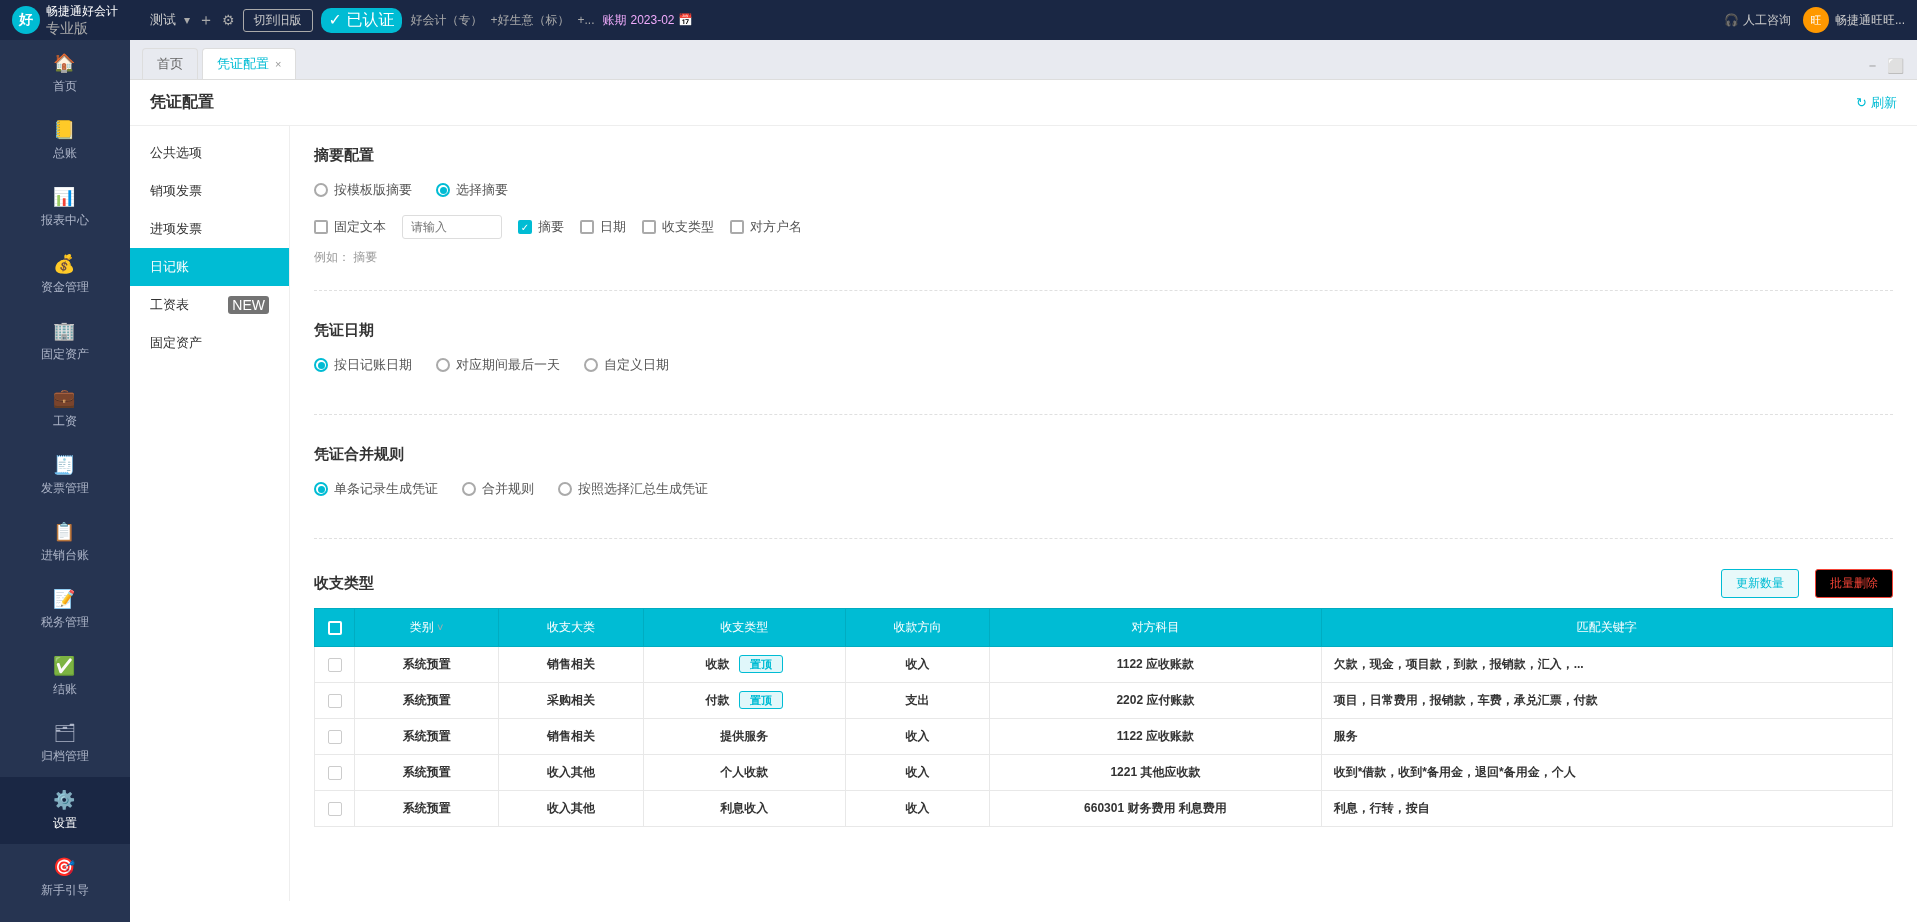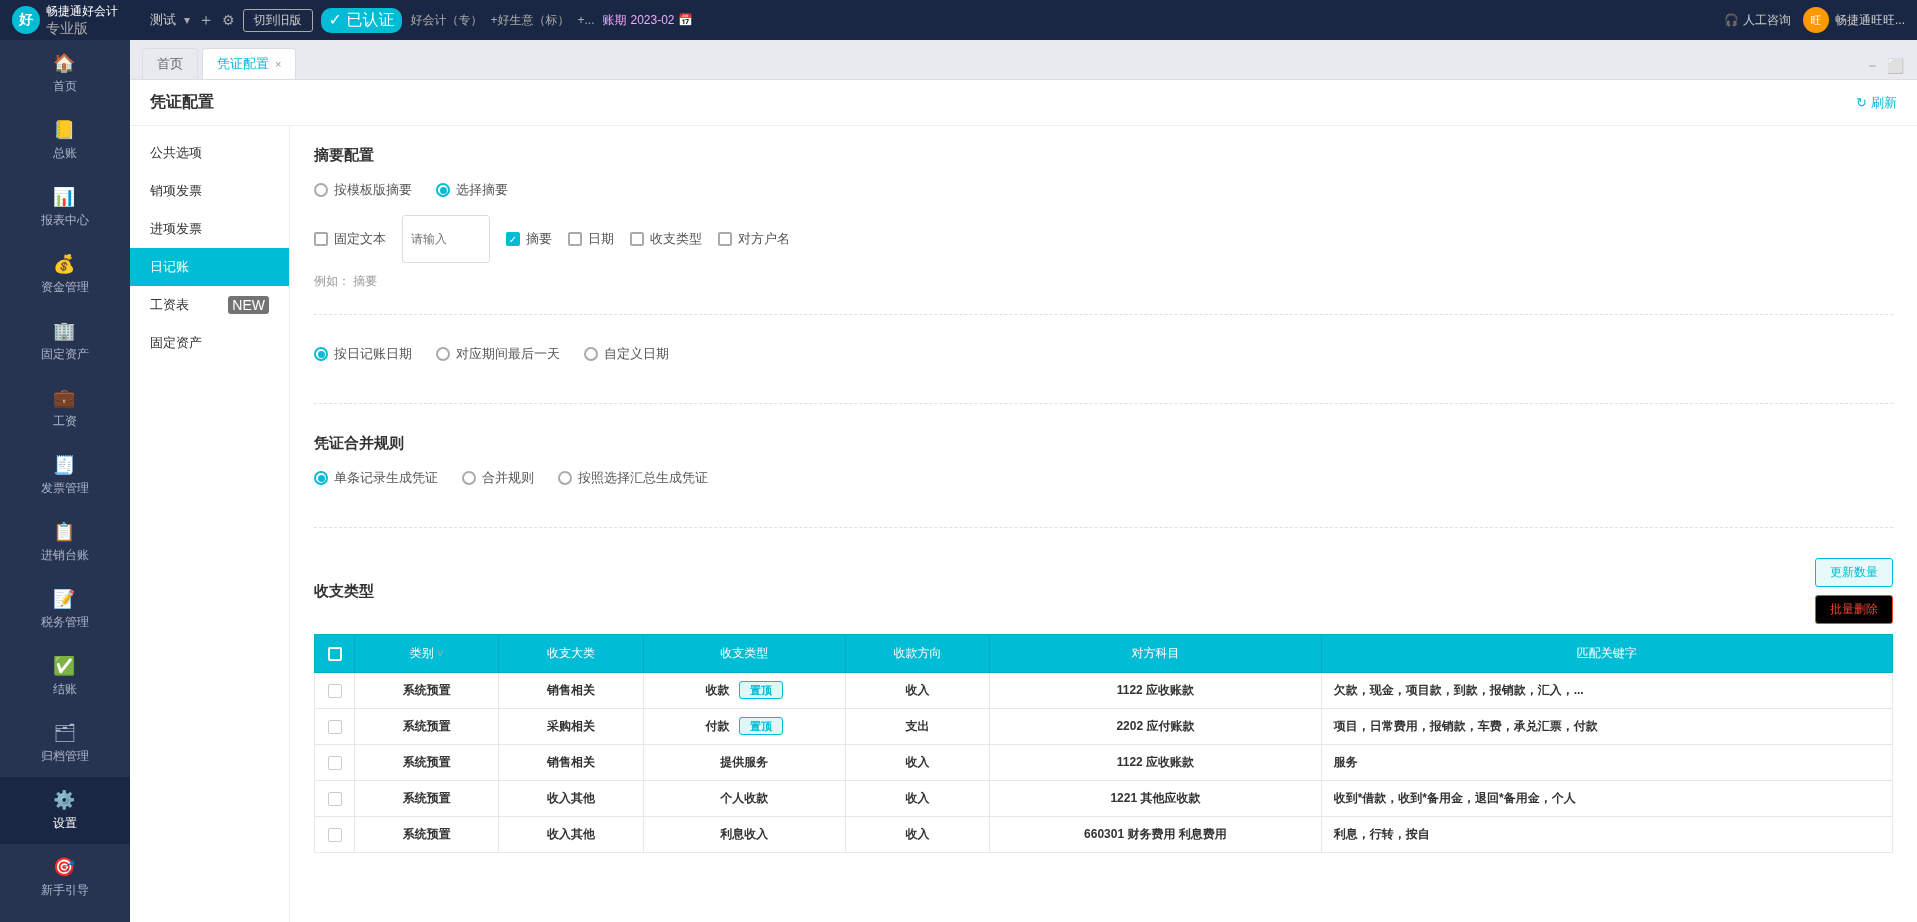--- a/index.html
+++ b/index.html
@@ -74,21 +74,21 @@
     
     .checkbox-row { display: flex; align-items: center; gap: 16px; flex-wrap: wrap; }
     .checkbox-item { display: flex; align-items: center; gap: 6px; cursor: pointer; font-size: 13px; color: #555; }
     .checkbox-box { width: 14px; height: 14px; border: 2px solid #aaa; border-radius: 2px; display: flex; align-items: center; justify-content: center; }
     .checkbox-box.checked { background: #00bcd4; border-color: #00bcd4; color: white; font-size: 10px; }
     .text-input { border: 1px solid #ddd; border-radius: 3px; padding: 4px 8px; font-size: 12px; color: #aaa; width: 100px; }
     .example-text { color: #00bcd4; font-size: 12px; margin-top: 10px; }
     .example-text span { color: #999; }
 
     
-    .table-header-actions { display: flex; justify-content: flex-end; gap: 8px; margin-bottom: 10px; flex-direction: column; }
+    .table-header-actions { display: flex; justify-content: flex-end; gap: 16px; margin-bottom: 10px; }
     .action-btn { padding: 5px 14px; border: 1px solid #ddd; border-radius: 3px; background: white; cursor: pointer; font-size: 12px; color: #333; }
     .action-btn.primary { background: #e8f9fa; border-color: #00bcd4; color: #00bcd4; }
     .action-btn.danger { background: #000000; border-color: #f44336; color: #f44336; }
 
     
     .data-table { width: 100%; border-collapse: collapse; font-size: 12px; }
     .data-table th { background: #00bcd4; color: white; padding: 10px 12px; text-align: center; font-weight: normal; border: 1px solid #00acc1; }
     .data-table td { padding: 9px 12px; text-align: center; border: 1px solid #e8e8e8; background: white; font-weight: bold; }
     .th-checkbox { width: 40px; }
     .tag-btn { padding: 2px 10px; border-radius: 3px; font-size: 11px; cursor: pointer; }
@@ -258,21 +258,21 @@
               <div class="radio-item">
                 <div class="radio-circle selected"></div>
                 <span>选择摘要</span>
               </div>
             </div>
             <div class="checkbox-row">
               <div class="checkbox-item">
                 <div class="checkbox-box"></div>
                 <span>固定文本</span>
               </div>
-              <input class="text-input" type="text" style="width: 88px; border: 1px solid rgb(221, 221, 221); border-radius: 3px; padding: 16px 8px; font-size: 12px; color: #000000;" placeholder="请输入">
+              <input class="text-input" type="text" style="width: 100px; border: 1px solid rgb(221, 221, 221); border-radius: 3px; padding: 4px 8px; font-size: 12px; color: #000000;" placeholder="请输入">
               <div class="checkbox-item">
                 <div class="checkbox-box checked">✓</div>
                 <span>摘要</span>
               </div>
               <div class="checkbox-item">
                 <div class="checkbox-box"></div>
                 <span>日期</span>
               </div>
               <div class="checkbox-item">
                 <div class="checkbox-box"></div>
@@ -283,20 +283,21 @@
                 <span>对方户名</span>
               </div>
             </div>
             <div class="example-text">
               <span>例如：</span>
               <span>摘要</span>
             </div>
           </div>
 
           <div class="section">
+            <div class="section-title">凭证日期</div>
             <div class="radio-group">
               <div class="radio-item">
                 <div class="radio-circle selected"></div>
                 <span>按日记账日期</span>
               </div>
               <div class="radio-item">
                 <div class="radio-circle"></div>
                 <span>对应期间最后一天</span>
               </div>
               <div class="radio-item">

